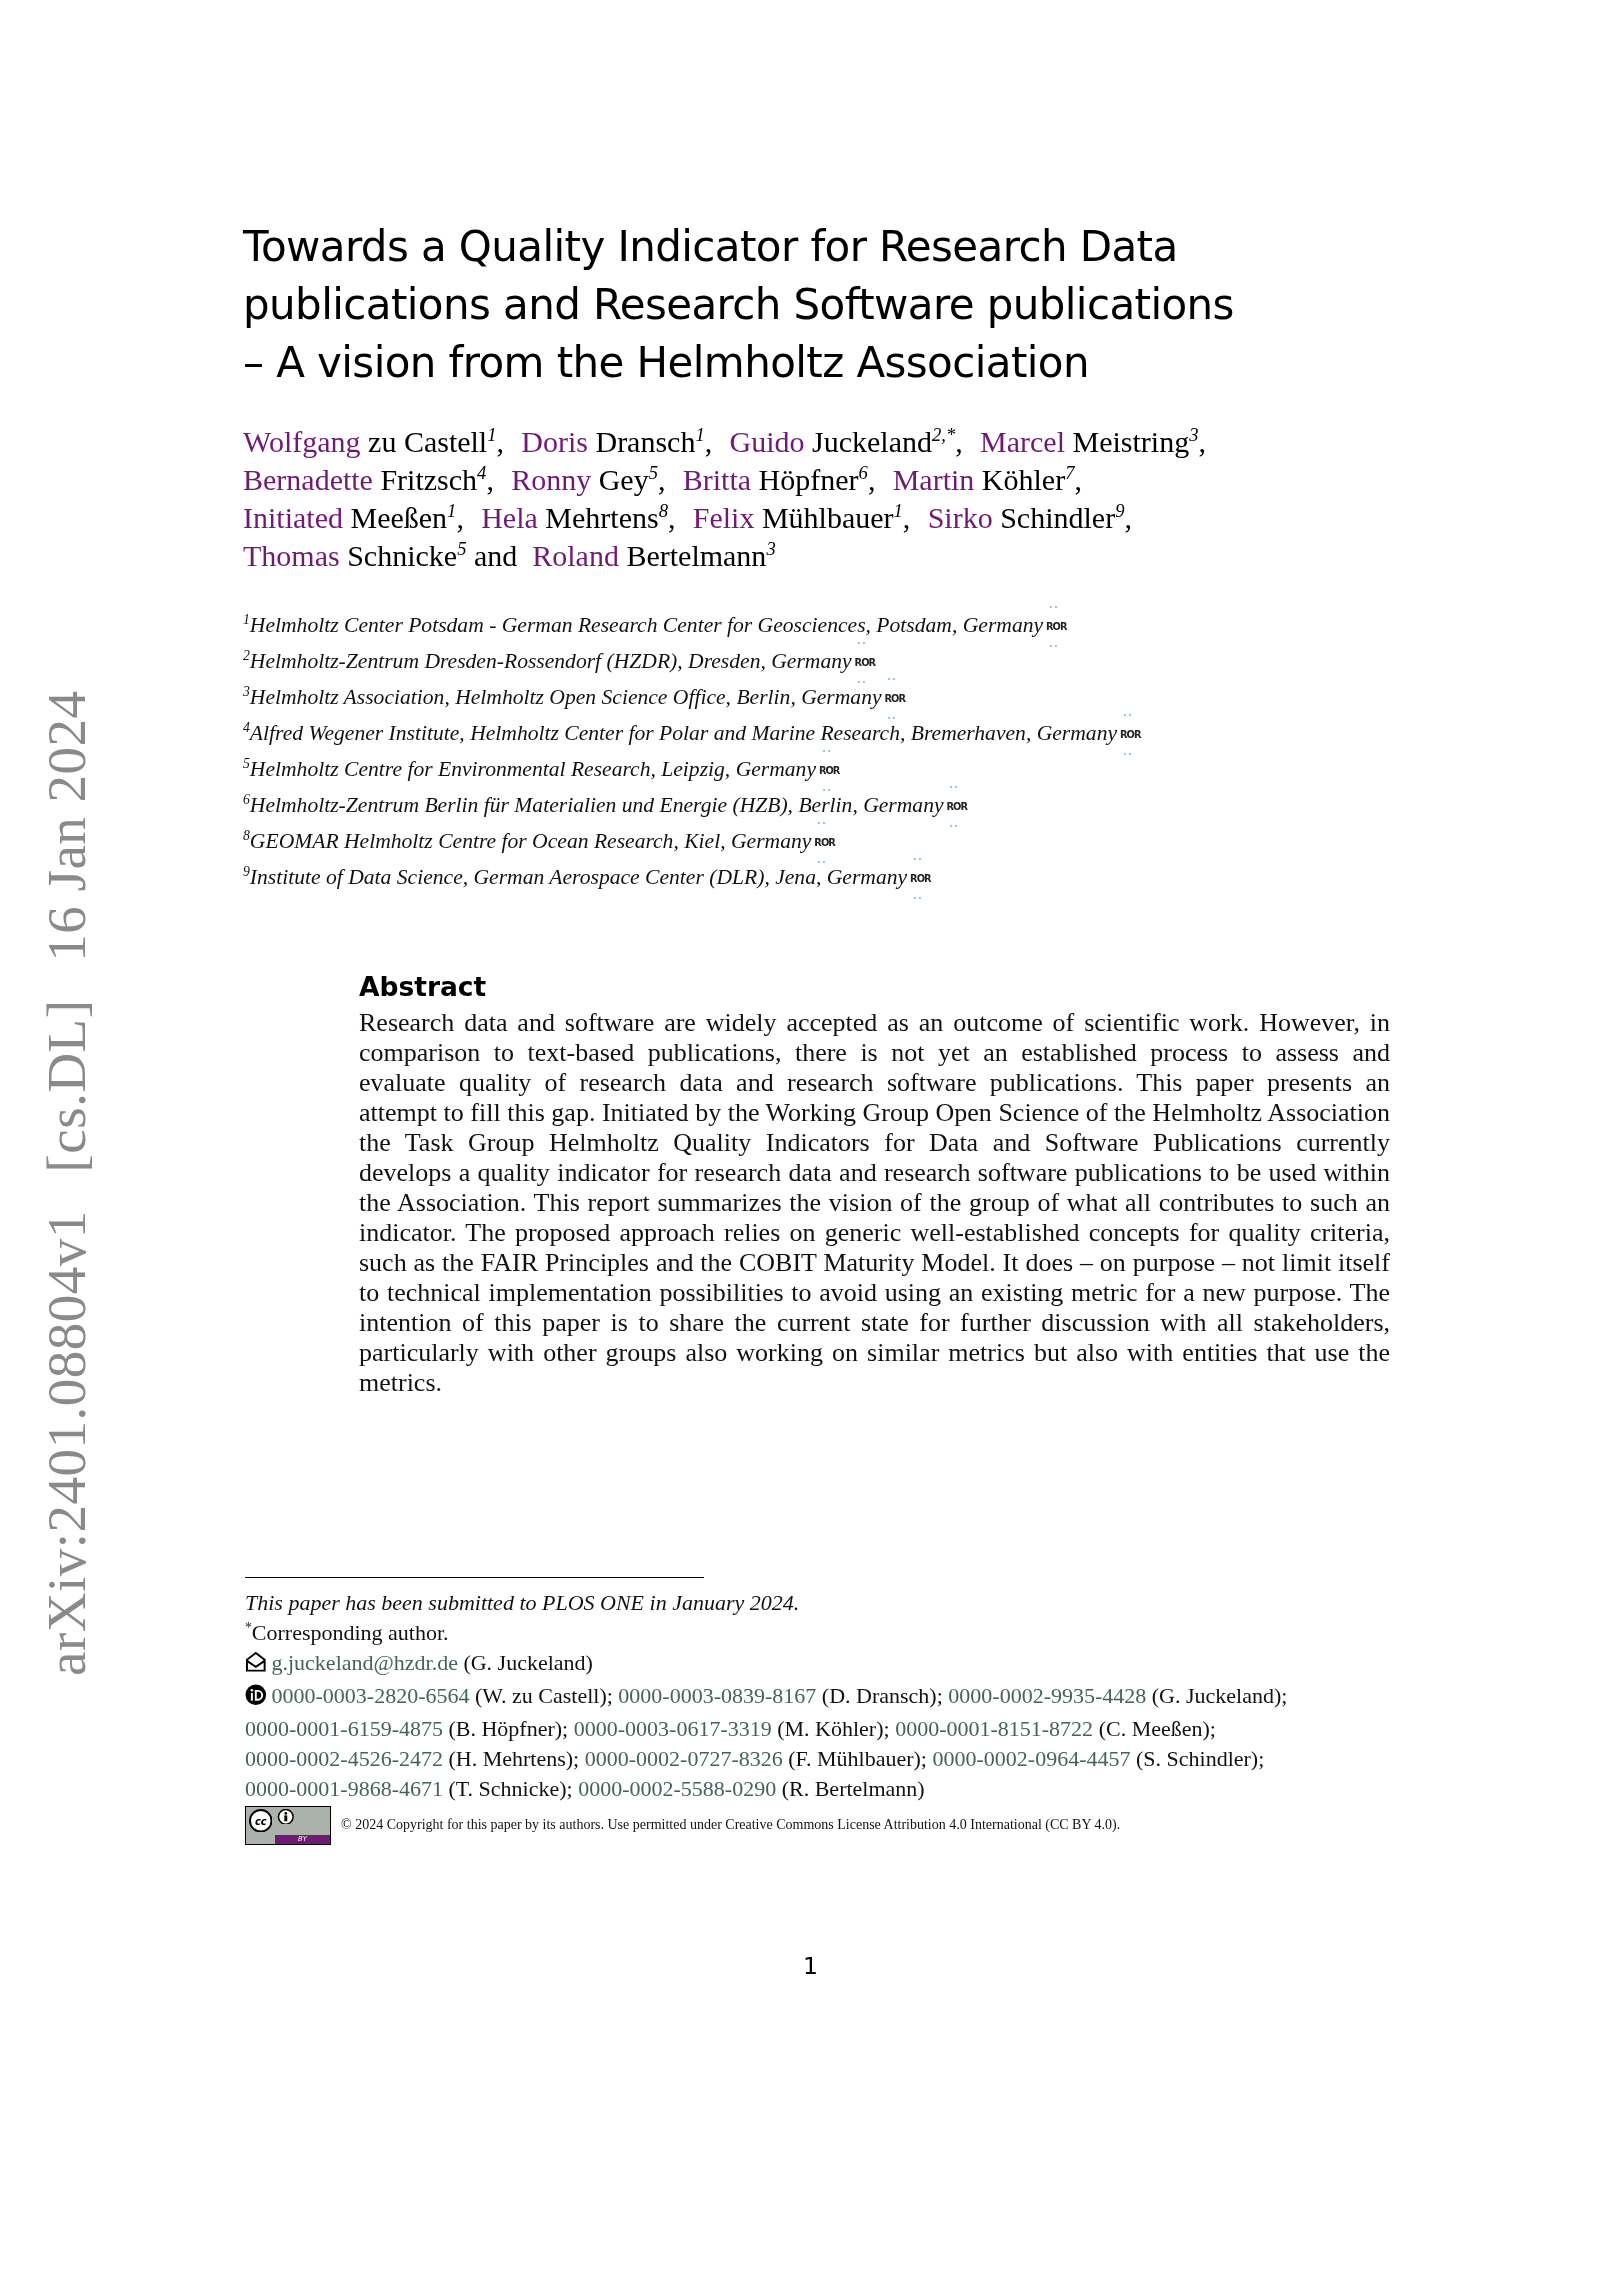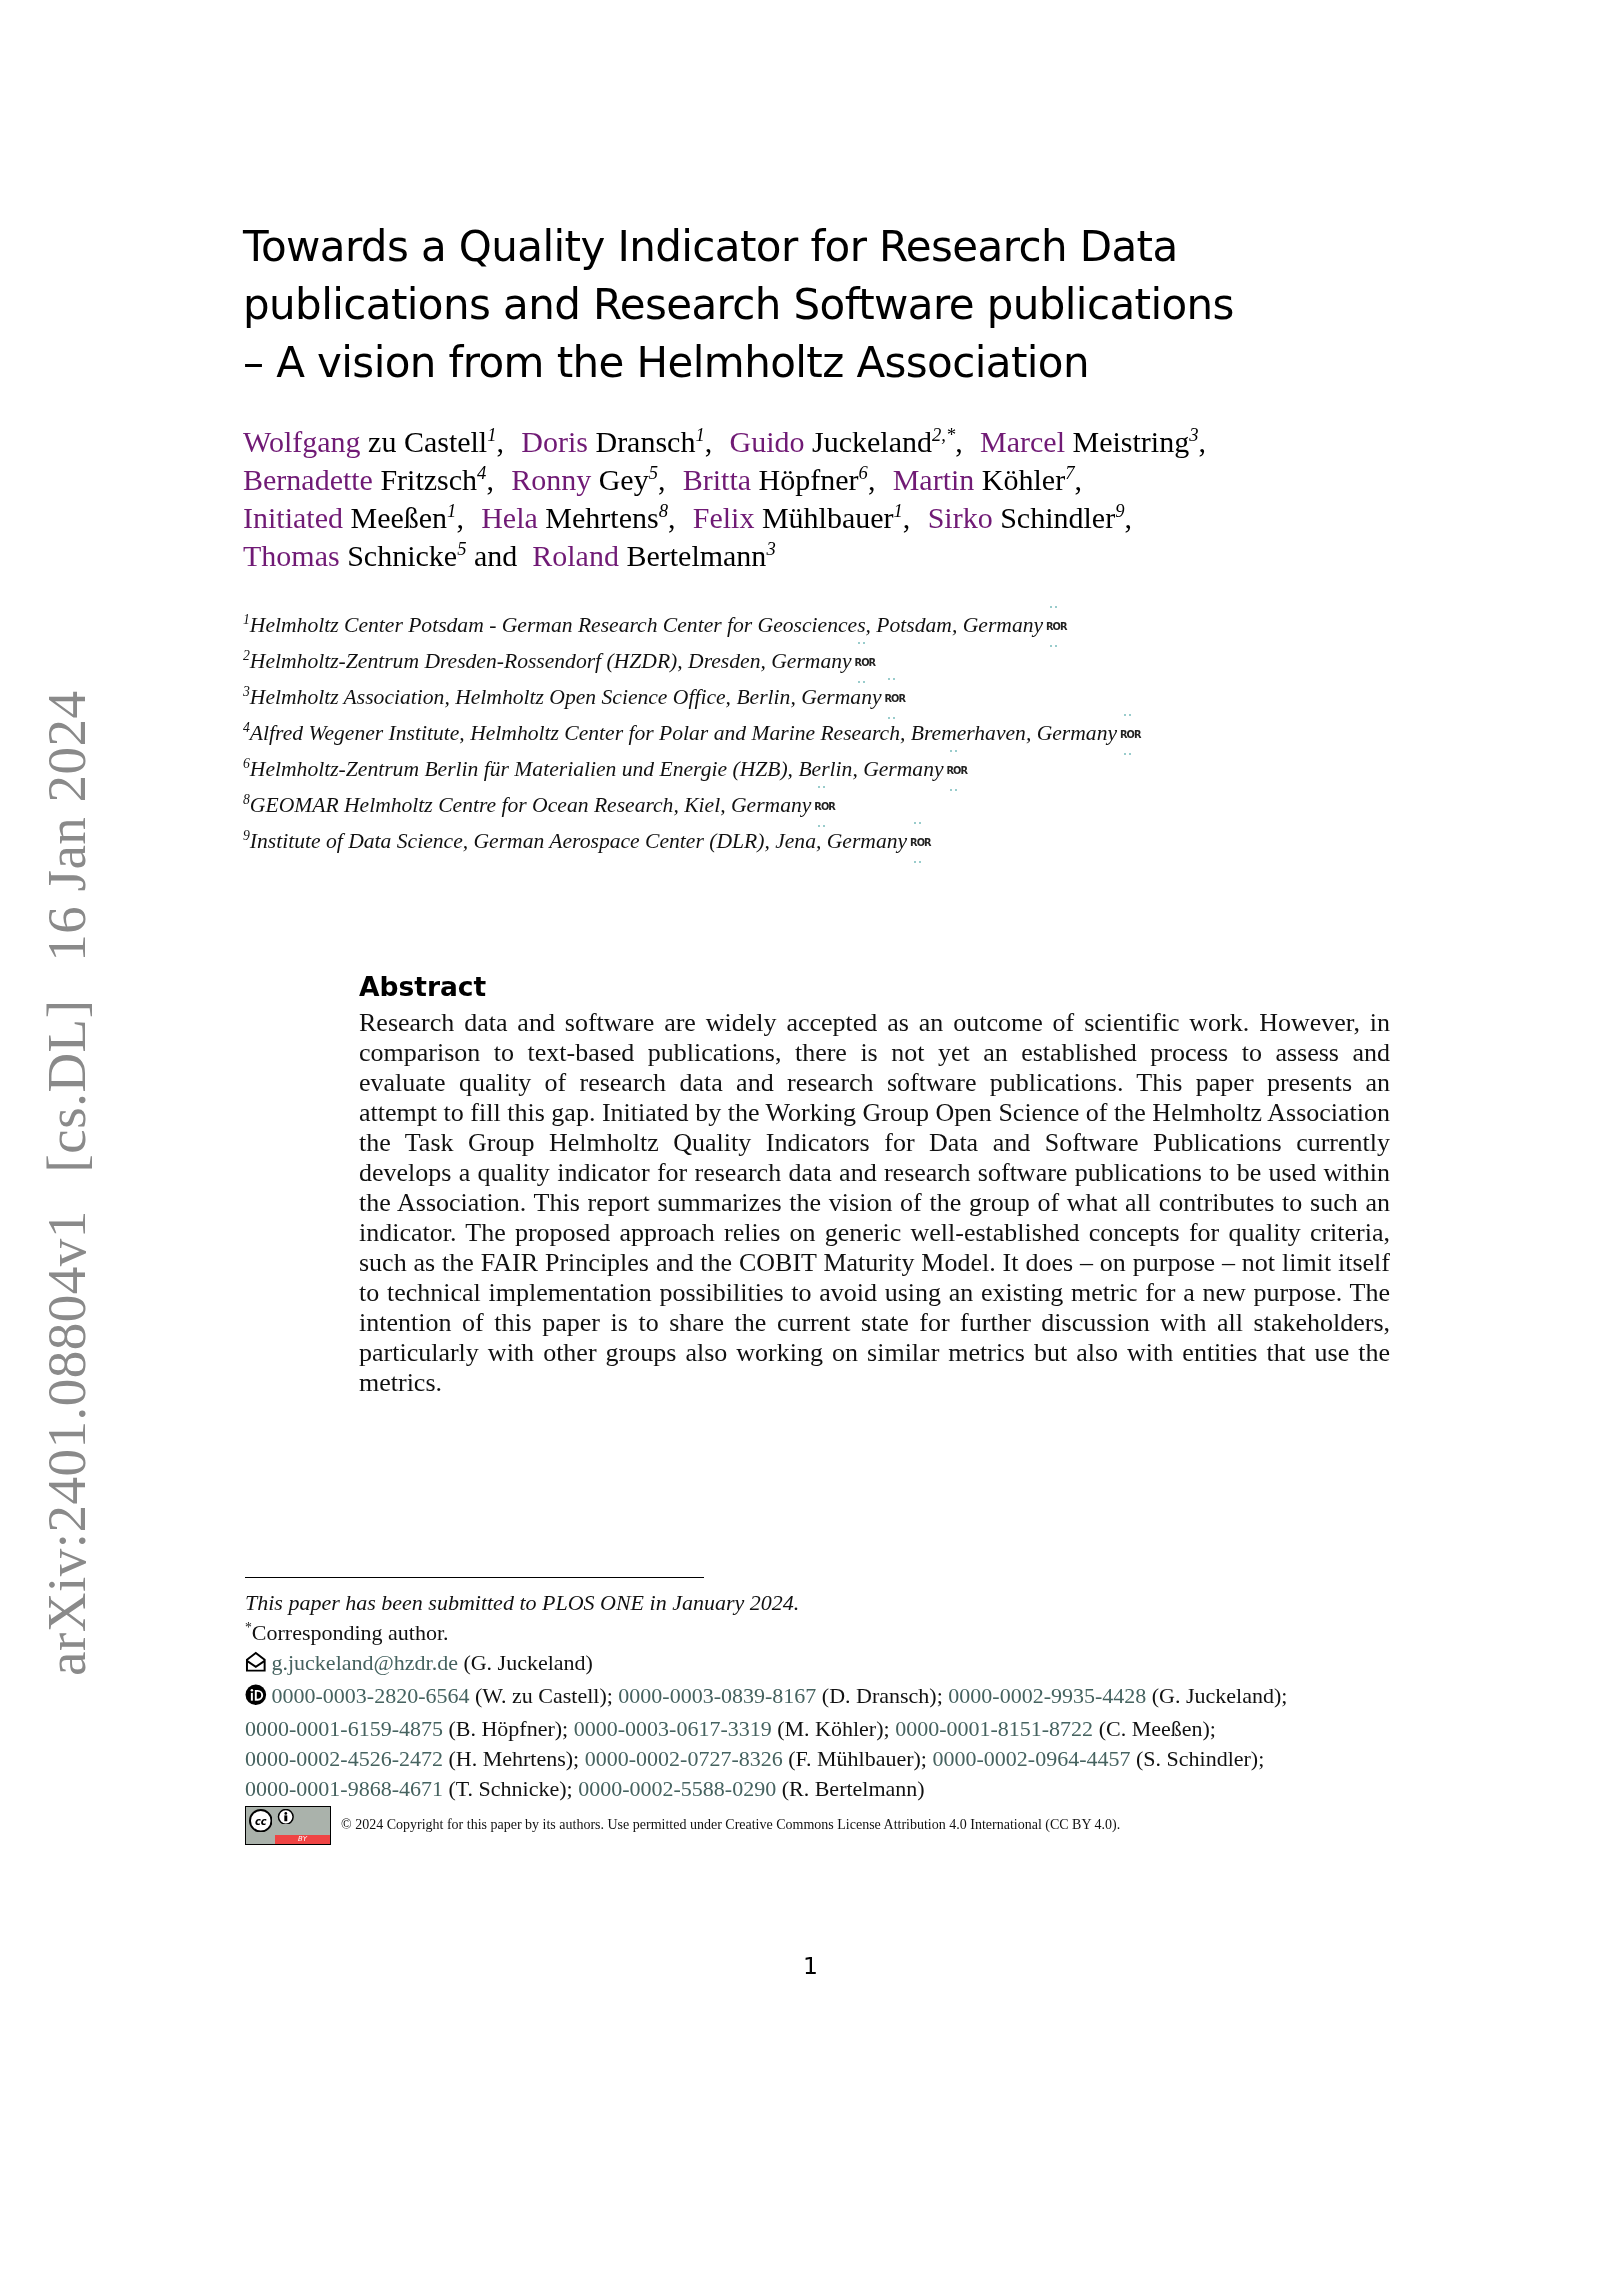--- a/index.html
+++ b/index.html
@@ -72,21 +72,21 @@
   .link { color: #45625f; }
   .mail-icon, .orcid-icon { display: inline-block; vertical-align: -2.9px; margin-right: 4.9px; }
   .cc-row { display: flex; align-items: center; margin-top: 2px; }
   .cc-badge {
     width: 86px; height: 39px; background: #aab2ab; border: 1.5px solid #000;
     box-sizing: border-box; position: relative; margin-right: 10px; font-style: italic;
   }
   .cc-badge .cc-left { position: absolute; left: 2.9px; top: 2px; }
   .cc-badge .cc-right { position: absolute; left: 31px; top: 2px; }
   .cc-badge .by-strip {
-    position: absolute; left: 29px; right: 0; bottom: 0; height: 8.8px; background: #ef4444;
+    position: absolute; left: 29px; right: 0; bottom: 0; height: 8.8px; background: #701a75;
     color: #fff; font-size: 6.9px; font-family: "DejaVu Sans", sans-serif; text-align: center; line-height: 8.8px;
   }
   .cc-text { font-size: 14px; color: #111; }
 
   .page-number {
     position: absolute; left: 0; width: 1621px; top: 1952px; text-align: center;
     font-size: 23.5px; color: #000; font-family: "DejaVu Sans", sans-serif;
   }
 </style>
 </head>
@@ -128,20 +128,21 @@
     <span>and</span>&nbsp;
     <span><span class="given">Roland</span> <span class="family">Bertelmann</span><sup>3</sup></span>
   </div>
 </div>
 
 <div class="affils">
   <div class="row"><sup>1</sup><span>Helmholtz Center Potsdam - German Research Center for Geosciences, Potsdam, Germany</span><span class="ror">ROR</span></div>
   <div class="row"><sup>2</sup><span>Helmholtz-Zentrum Dresden-Rossendorf (HZDR), Dresden, Germany</span><span class="ror">ROR</span></div>
   <div class="row"><sup>3</sup><span>Helmholtz Association, Helmholtz Open Science Office, Berlin, Germany</span><span class="ror">ROR</span></div>
   <div class="row"><sup>4</sup><span>Alfred Wegener Institute, Helmholtz Center for Polar and Marine Research, Bremerhaven, Germany</span><span class="ror">ROR</span></div>
+  <div class="row"><sup>5</sup><span>Helmholtz Centre for Environmental Research, Leipzig, Germany</span><span class="ror">ROR</span></div>
   <div class="row"><sup>6</sup><span>Helmholtz-Zentrum Berlin für Materialien und Energie (HZB), Berlin, Germany</span><span class="ror">ROR</span></div>
   <div class="row"><sup>8</sup><span>GEOMAR Helmholtz Centre for Ocean Research, Kiel, Germany</span><span class="ror">ROR</span></div>
   <div class="row"><sup>9</sup><span>Institute of Data Science, German Aerospace Center (DLR), Jena, Germany</span><span class="ror">ROR</span></div>
 </div>
 
 <div class="abstract-heading">Abstract</div>
 <div class="abstract-body">Research data and software are widely accepted as an outcome of scientific work. However, in comparison to text-based publications, there is not yet an established process to assess and evaluate quality of research data and research software publications. This paper presents an attempt to fill this gap. Initiated by the Working Group Open Science of the Helmholtz Association the Task Group Helmholtz Quality Indicators for Data and Software Publications currently develops a quality indicator for research data and research software publications to be used within the Association. This report summarizes the vision of the group of what all contributes to such an indicator. The proposed approach relies on generic well-established concepts for quality criteria, such as the FAIR Principles and the COBIT Maturity Model. It does – on purpose – not limit itself to technical implementation possibilities to avoid using an existing metric for a new purpose. The intention of this paper is to share the current state for further discussion with all stakeholders, particularly with other groups also working on similar metrics but also with entities that use the metrics.</div>
 
 <div class="footnote-rule"></div>
 <div class="footnotes">

